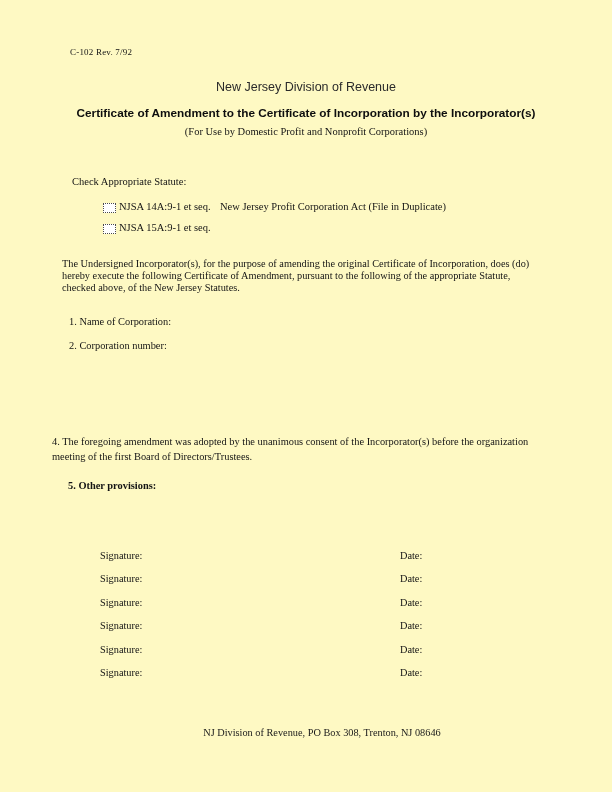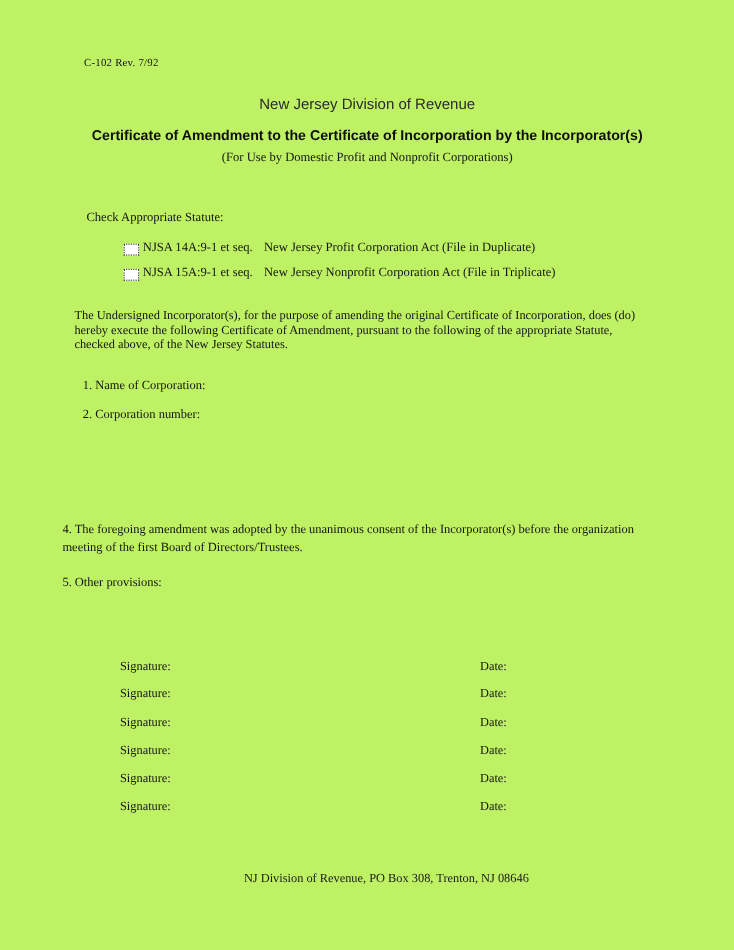--- a/index.html
+++ b/index.html
@@ -1,17 +1,17 @@
 <!DOCTYPE html>
 <html><head>
 <meta charset="utf-8">
 <style>
   html,body{margin:0;padding:0;background:#ffffff;}
   .page{
-    position:relative;width:612px;height:792px;background:#bef264;
+    position:relative;width:612px;height:792px;background:#fef9c3;
     font-family:"Liberation Serif","DejaVu Serif",serif;color:#141414;
     overflow:hidden;
   }
   .abs{position:absolute;}
   .form-id{left:70px;top:47px;font-size:9px;letter-spacing:0.2px;}
   .agency{left:0;top:80px;width:612px;text-align:center;
     font-family:"Liberation Sans","DejaVu Sans",sans-serif;font-size:12.5px;color:#2a2a2a;}
   .doc-title{left:0;top:106px;width:612px;text-align:center;
     font-family:"Liberation Sans","DejaVu Sans",sans-serif;font-size:11.8px;font-weight:bold;color:#0e0e0e;}
   .doc-subtitle{left:0;top:126px;width:612px;text-align:center;font-size:10.5px;}
@@ -21,21 +21,21 @@
   .row-nonprofit{top:222px;}
   .checkbox{position:absolute;left:103px;top:2px;width:11px;height:8px;border:1px dotted #4a4a4a;background:#fff;}
   .code{position:absolute;left:119px;top:0;font-size:10.5px;}
   .act{position:absolute;left:220px;top:0;font-size:10.5px;}
   .intro{left:62px;top:258px;width:478px;font-size:10.3px;line-height:12.2px;}
   .item{font-size:10.4px;}
   .item-1{left:69px;top:316px;}
   .item-2{left:69px;top:340px;}
   .item-3{left:69px;top:362px;}
   .item-4{left:52px;top:435px;width:484px;line-height:14.8px;}
-  .item-5{left:52px;top:480px;}
+  .item-5{left:68px;top:480px;font-weight:bold;}
   .blank{display:inline-block;width:62px;height:10px;}
   .sig-row{left:0;width:612px;height:15px;}
   .sig-label{position:absolute;left:100px;top:0;font-size:10.3px;}
   .date-label{position:absolute;left:400px;top:0;font-size:10.3px;}
   .sig-0{top:550px;} .sig-1{top:573px;} .sig-2{top:597px;}
   .sig-3{top:620px;} .sig-4{top:644px;} .sig-5{top:667px;}
   .footer{left:0;top:727px;width:612px;text-align:center;font-size:10.3px;color:#1a1a1a;padding-left:16px;}
 </style>
 </head>
 <body>
@@ -54,21 +54,20 @@
 
   <div class="abs statute-row row-profit">
     <span class="checkbox"></span>
     <span class="code">NJSA 14A:9-1 et seq.</span>
     <span class="act">New Jersey Profit Corporation Act (File in Duplicate)</span>
   </div>
 
   <div class="abs statute-row row-nonprofit">
     <span class="checkbox"></span>
     <span class="code">NJSA 15A:9-1 et seq.</span>
-    <span class="act">New Jersey Nonprofit Corporation Act (File in Triplicate)</span>
   </div>
 
   <div class="abs intro">The Undersigned Incorporator(s), for the purpose of amending the original Certificate of Incorporation, does (do) hereby execute the following Certificate of Amendment, pursuant to the following of the appropriate Statute, checked above, of the New Jersey Statutes.</div>
 
   <div class="abs item item-1">1.  Name of Corporation:</div>
 
   <div class="abs item item-2">2.  Corporation number:</div>
 
 
   <div class="abs item item-4">4. The foregoing amendment was adopted by the unanimous consent of the Incorporator(s) before the organization meeting of the first Board of Directors/Trustees.</div>

